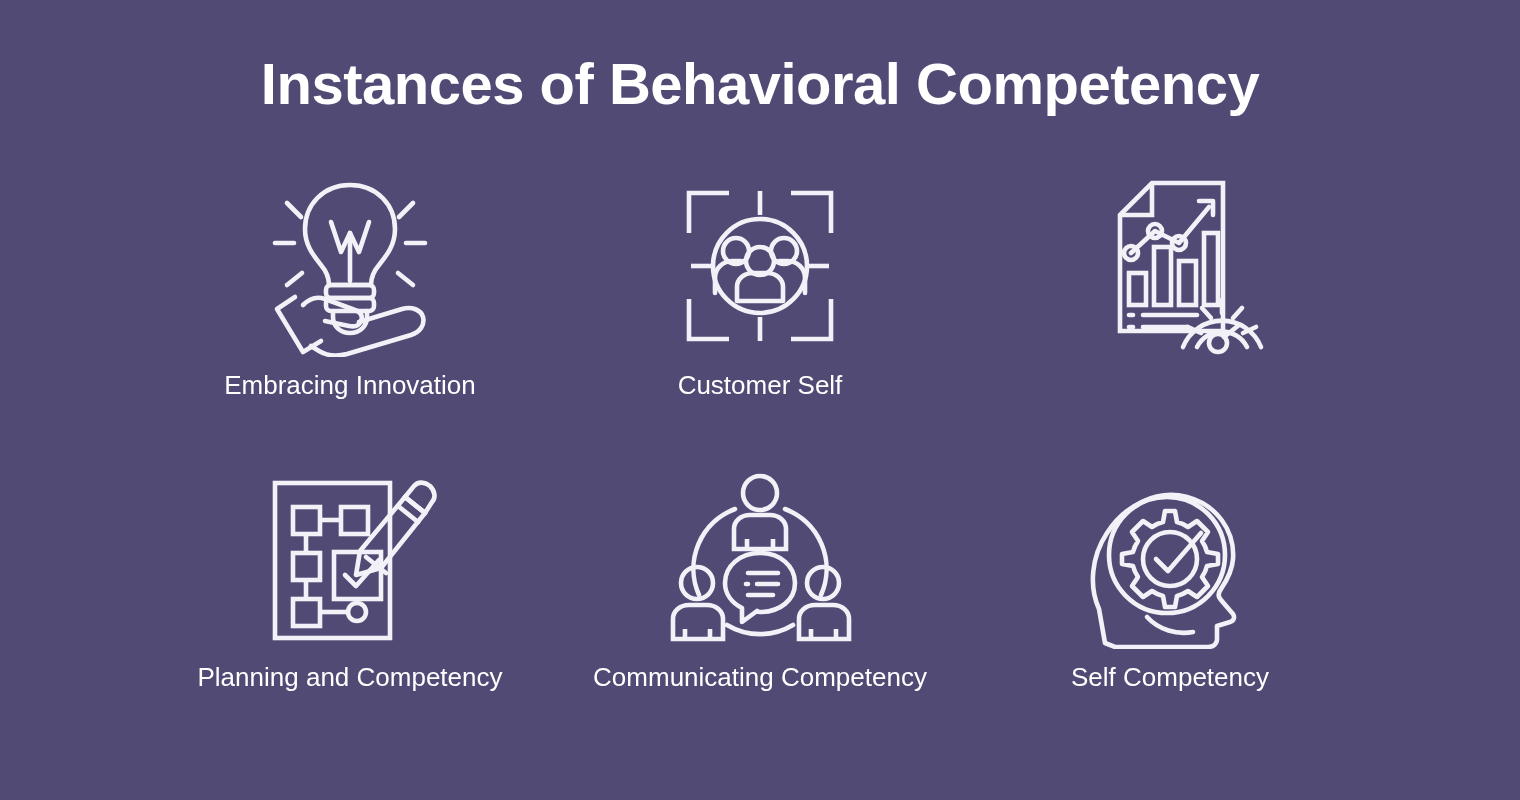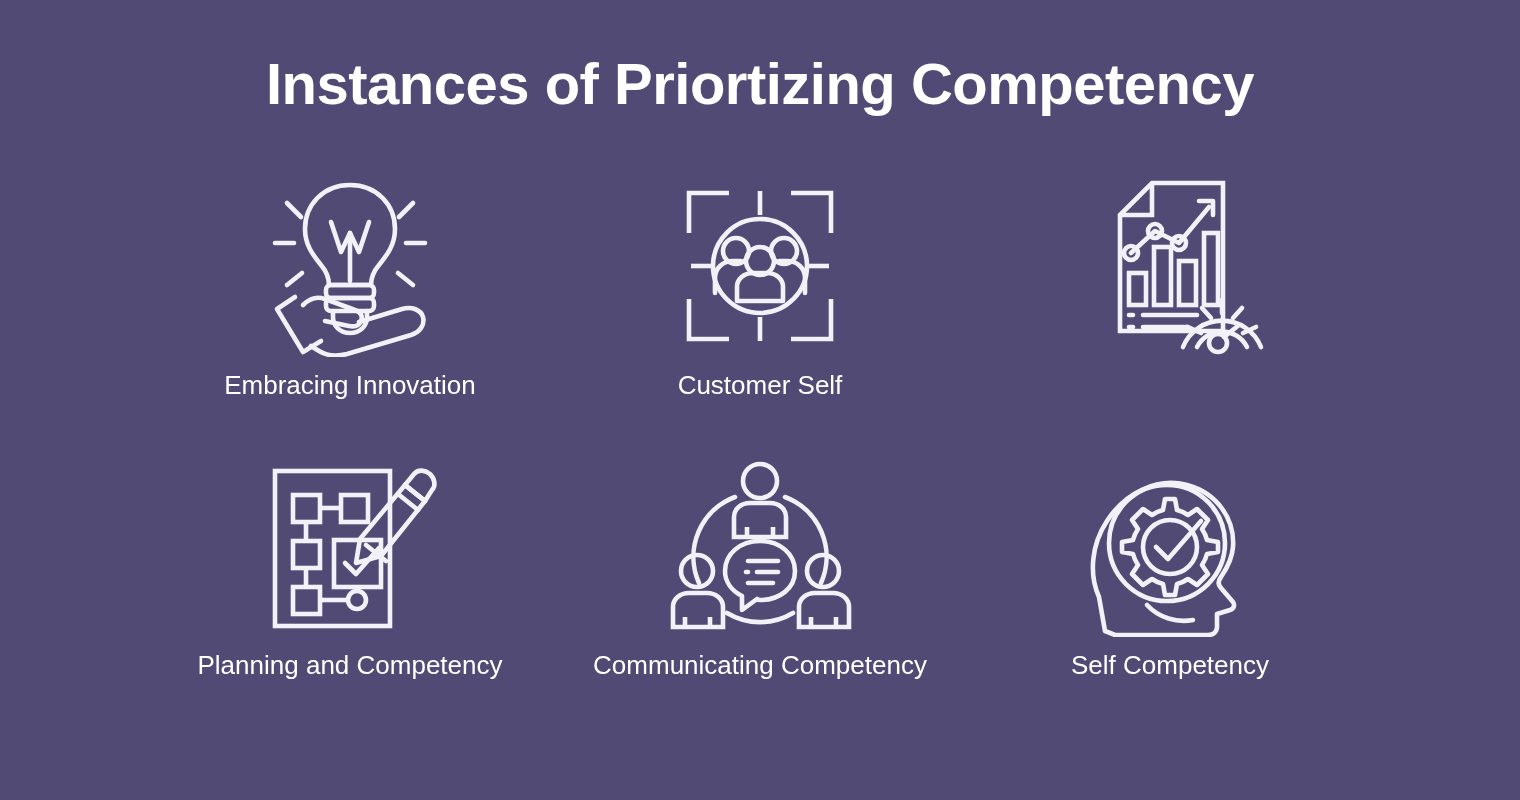--- a/index.html
+++ b/index.html
@@ -35,21 +35,21 @@
     line-height: 1.1;
   }
   .grid {
     position: absolute;
     top: 175px;
     left: 145px;
     width: 1230px;
     display: grid;
     grid-template-columns: repeat(3, 1fr);
     grid-template-rows: repeat(2, 276px);
-    row-gap: 4px;
+    row-gap: 16px;
   }
   .cell {
     display: flex;
     flex-direction: column;
     align-items: center;
     justify-content: flex-start;
   }
   .icon-wrap {
     width: 190px;
     height: 182px;
@@ -84,21 +84,21 @@
     text-align: center;
     line-height: 1.25;
     white-space: nowrap;
   }
 </style>
 </head>
 <body>
 
 <div class="slide">
 
-  <div class="page-title">Instances of Priortizing Competency</div>
+  <div class="page-title">Instances of Behavioral Competency</div>
 
   <div class="grid">
 
     <div class="cell">
       <div class="icon-wrap">
         <svg viewBox="0 0 190 182" xmlns="http://www.w3.org/2000/svg">
 
           <line class="st" x1="32" y1="28" x2="46" y2="42"></line>
           <line class="st" x1="20" y1="68" x2="39" y2="68"></line>
           <line class="st" x1="32" y1="110" x2="47" y2="98"></line>

